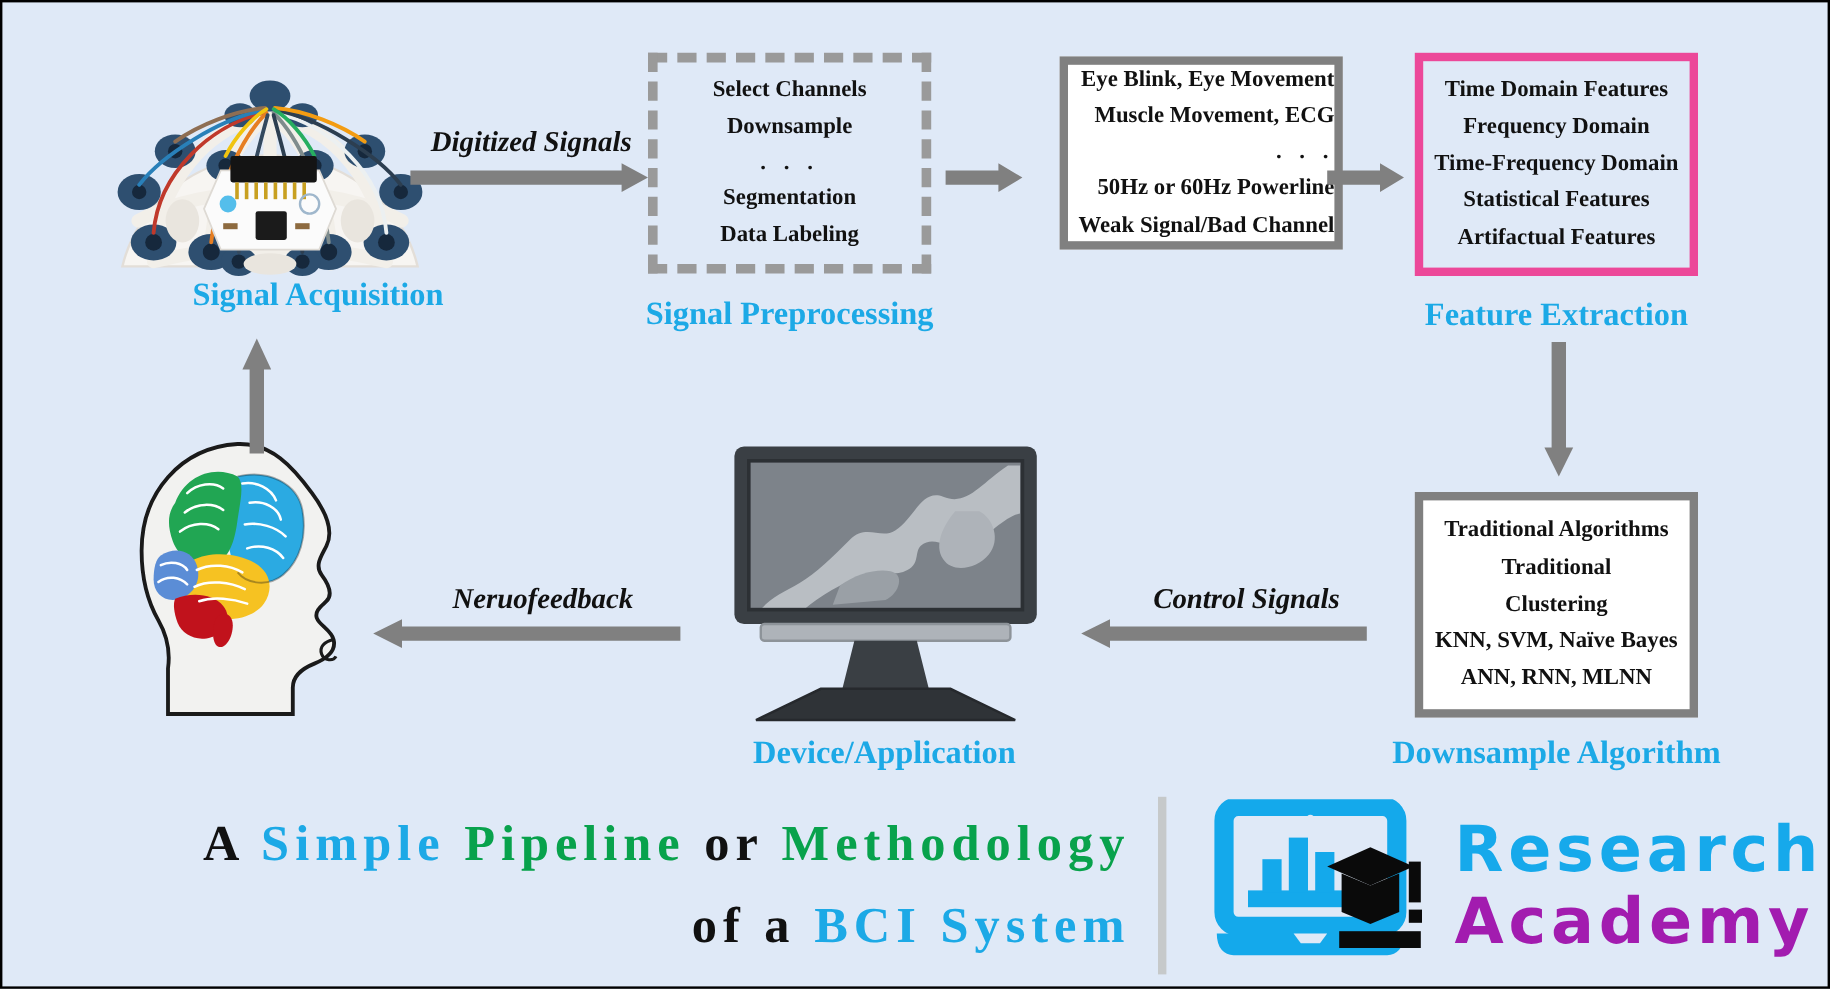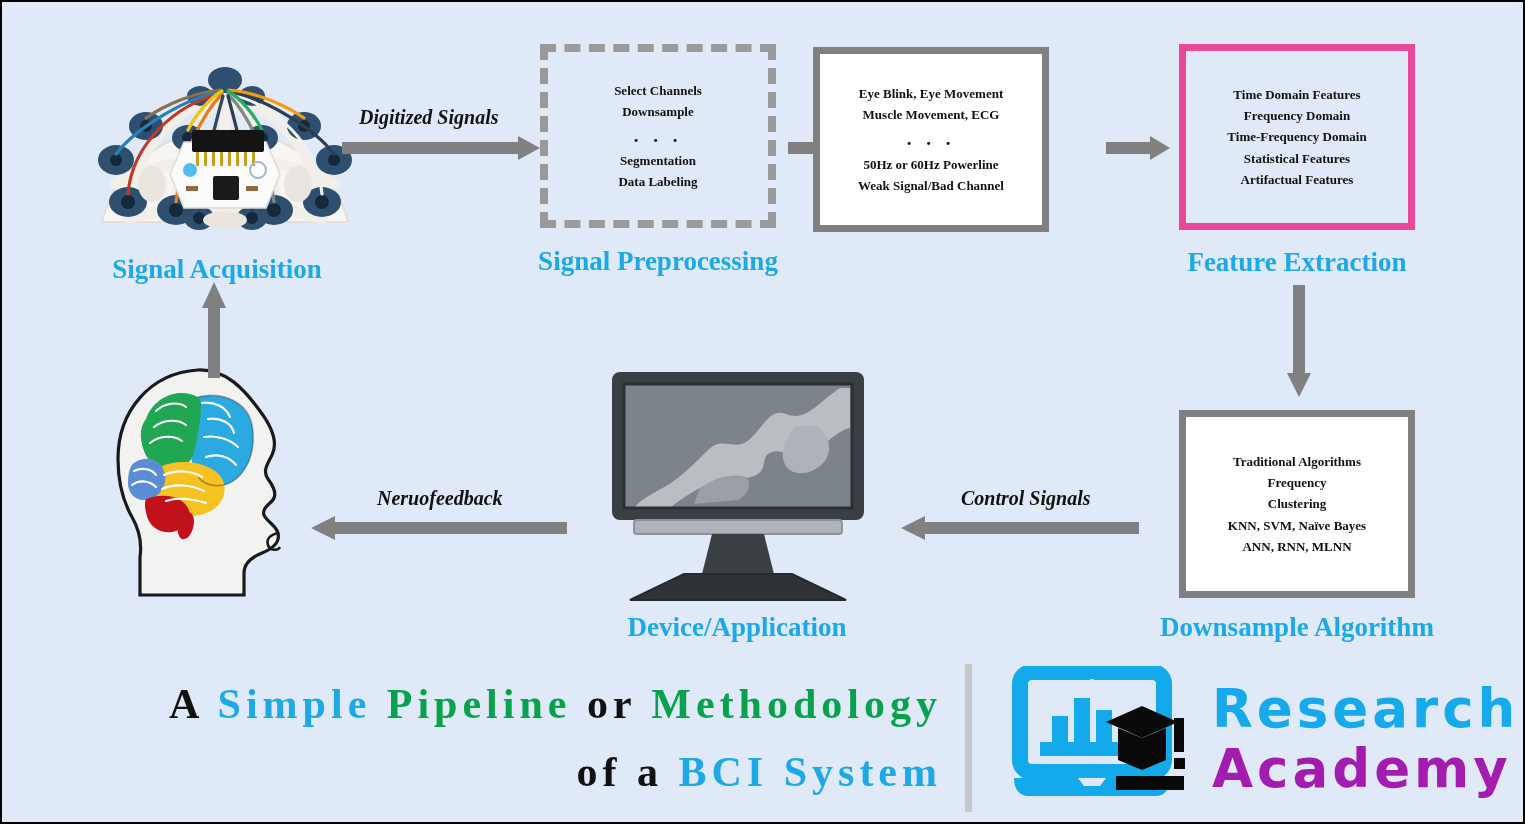--- a/index.html
+++ b/index.html
@@ -44,39 +44,39 @@
     border:7px solid #808080;
     background:#ffffff;
   }
   .box-dashed{
     border:8px dashed #9a9a9a;
     background:transparent;
   }
   .box .line{
     font-family:"Liberation Serif", serif;
     font-weight:bold;
-    font-size:13px;
+    font-size:19px;
     color:#111;
     line-height:1.62;
     white-space:nowrap;
     text-align:center;
   }
   .box .dots{
     letter-spacing:5px;
     font-size:19px;
     line-height:1.5;
   }
 
   
   .arrow-label{
     position:absolute;
     font-family:"Liberation Serif", serif;
     font-style:italic;
     font-weight:bold;
-    font-size:20px;
+    font-size:24px;
     color:#111;
     white-space:nowrap;
   }
   svg.arrow{position:absolute;overflow:visible;}
 
   
   .title-wrap{
     position:absolute;
     left:30px;top:668px;width:910px;height:150px;
     text-align:right;
@@ -198,41 +198,41 @@
       <rect x="106" y="152" width="12" height="5"></rect>
         <rect x="166" y="152" width="12" height="5"></rect>
     </g>
 
     <g fill="#e9e5de">
       <ellipse cx="72" cy="150" rx="14" ry="18"></ellipse>
       <ellipse cx="218" cy="150" rx="14" ry="18"></ellipse>
       <ellipse cx="145" cy="186" rx="22" ry="9"></ellipse>
     </g>
   </svg>
-  <div class="stage-label" style="left:0px;top:252px;width:430px;">Signal Acquisition</div>
+  <div class="stage-label" style="left:0px;top:228px;width:430px;padding-left:48px;">Signal Acquisition</div>
 
   <div class="arrow-label" style="left:357px;top:104px;">Digitized Signals</div>
   <svg class="arrow" style="left:340px;top:132px;" width="200" height="28" viewBox="0 0 200 28">
     <path d="M0 8 L176 8 L176 2 L198 14 L176 26 L176 20 L0 20 Z" fill="#808080"></path>
   </svg>
 
   <div class="box box-dashed" style="left:538px;top:42px;width:236px;height:184px;">
     <div class="line">Select Channels</div>
     <div class="line">Downsample</div>
     <div class="line dots">. . .</div>
     <div class="line">Segmentation</div>
     <div class="line">Data Labeling</div>
   </div>
   <div class="stage-label" style="left:506px;top:244px;width:300px;">Signal Preprocessing</div>
 
   <svg class="arrow" style="left:786px;top:132px;" width="66" height="28" viewBox="0 0 66 28">
     <path d="M0 8 L44 8 L44 2 L64 14 L44 26 L44 20 L0 20 Z" fill="#808080"></path>
   </svg>
 
-  <div class="box box-white" style="left:811px;top:45px;width:236px;height:185px;">
+  <div class="box box-white" style="left:881px;top:45px;width:236px;height:161px;align-items:flex-end;">
     <div class="line">Eye Blink, Eye Movement</div>
     <div class="line">Muscle Movement, ECG</div>
     <div class="line dots">. . .</div>
     <div class="line">50Hz or 60Hz Powerline</div>
     <div class="line">Weak Signal/Bad Channel</div>
   </div>
 
   <svg class="arrow" style="left:1104px;top:132px;" width="66" height="28" viewBox="0 0 66 28">
     <path d="M0 8 L44 8 L44 2 L64 14 L44 26 L44 20 L0 20 Z" fill="#808080"></path>
   </svg>
@@ -245,21 +245,21 @@
     <div class="line">Artifactual Features</div>
   </div>
   <div class="stage-label" style="left:1175px;top:245px;width:240px;">Feature Extraction</div>
 
   <svg class="arrow" style="left:1283px;top:283px;" width="28" height="114" viewBox="0 0 28 114">
     <path d="M8 0 L20 0 L20 88 L26 88 L14 112 L2 88 L8 88 Z" fill="#808080"></path>
   </svg>
 
   <div class="box box-white" style="left:1177px;top:408px;width:236px;height:188px;">
     <div class="line">Traditional Algorithms</div>
-    <div class="line">Frequency</div>
+    <div class="line">Traditional</div>
     <div class="line">Clustering</div>
     <div class="line">KNN, SVM, Naïve Bayes</div>
     <div class="line">ANN, RNN, MLNN</div>
   </div>
   <div class="stage-label" style="left:1145px;top:610px;width:300px;">Downsample Algorithm</div>
 
   <div class="arrow-label" style="left:959px;top:485px;">Control Signals</div>
   <svg class="arrow" style="left:899px;top:512px;" width="238" height="28" viewBox="0 0 238 28">
     <path d="M238 8 L24 8 L24 2 L0 14 L24 26 L24 20 L238 20 Z" fill="#808080"></path>
   </svg>

